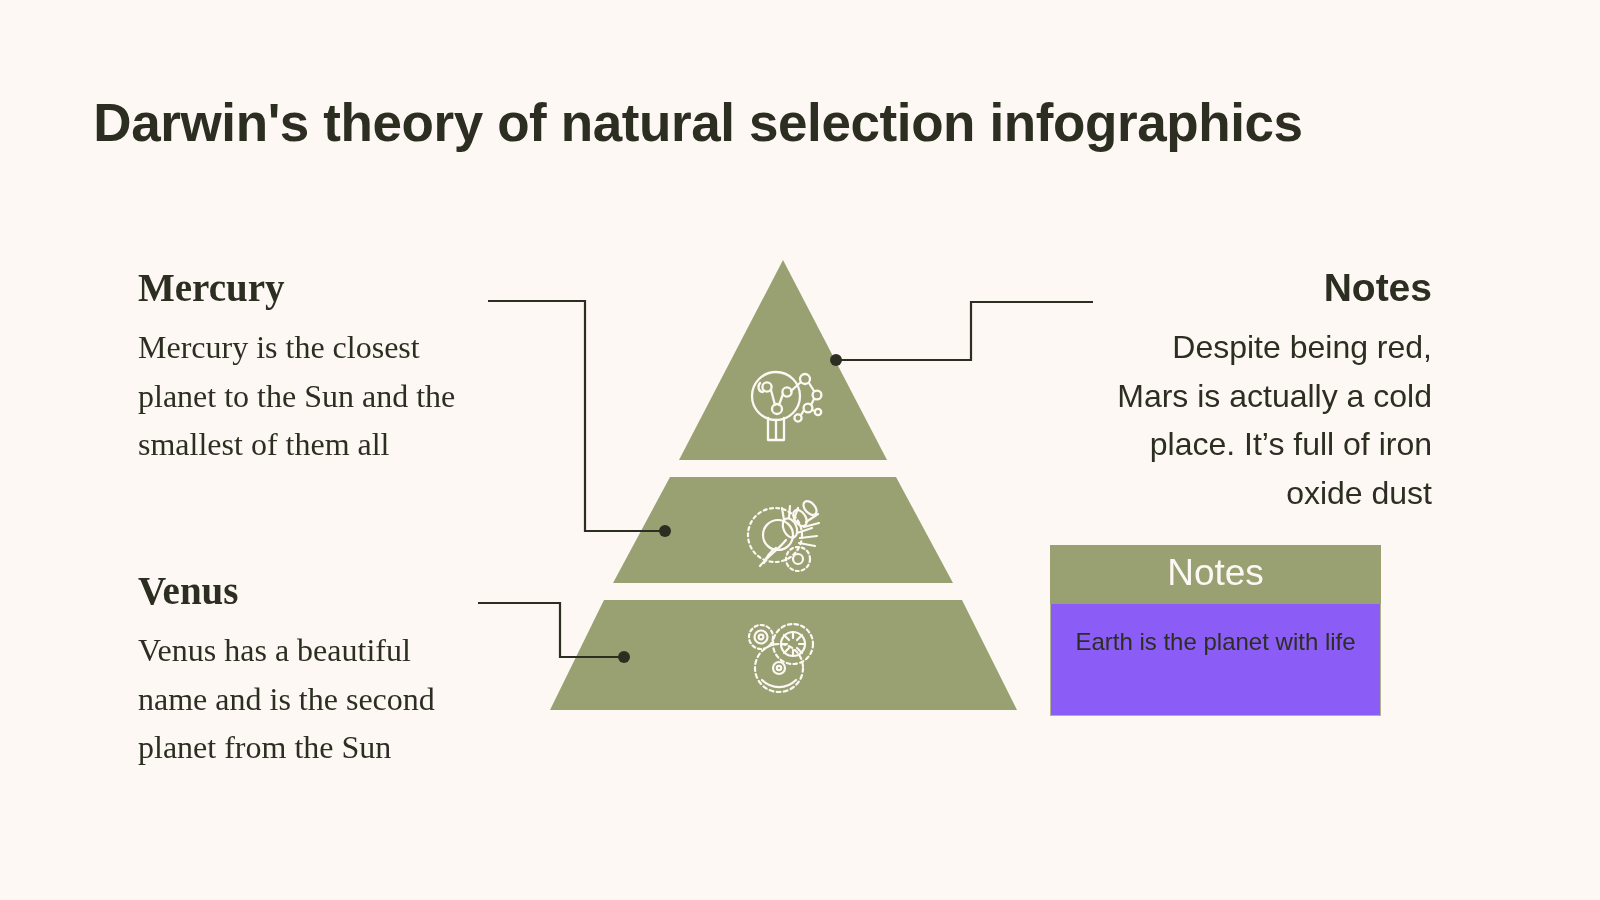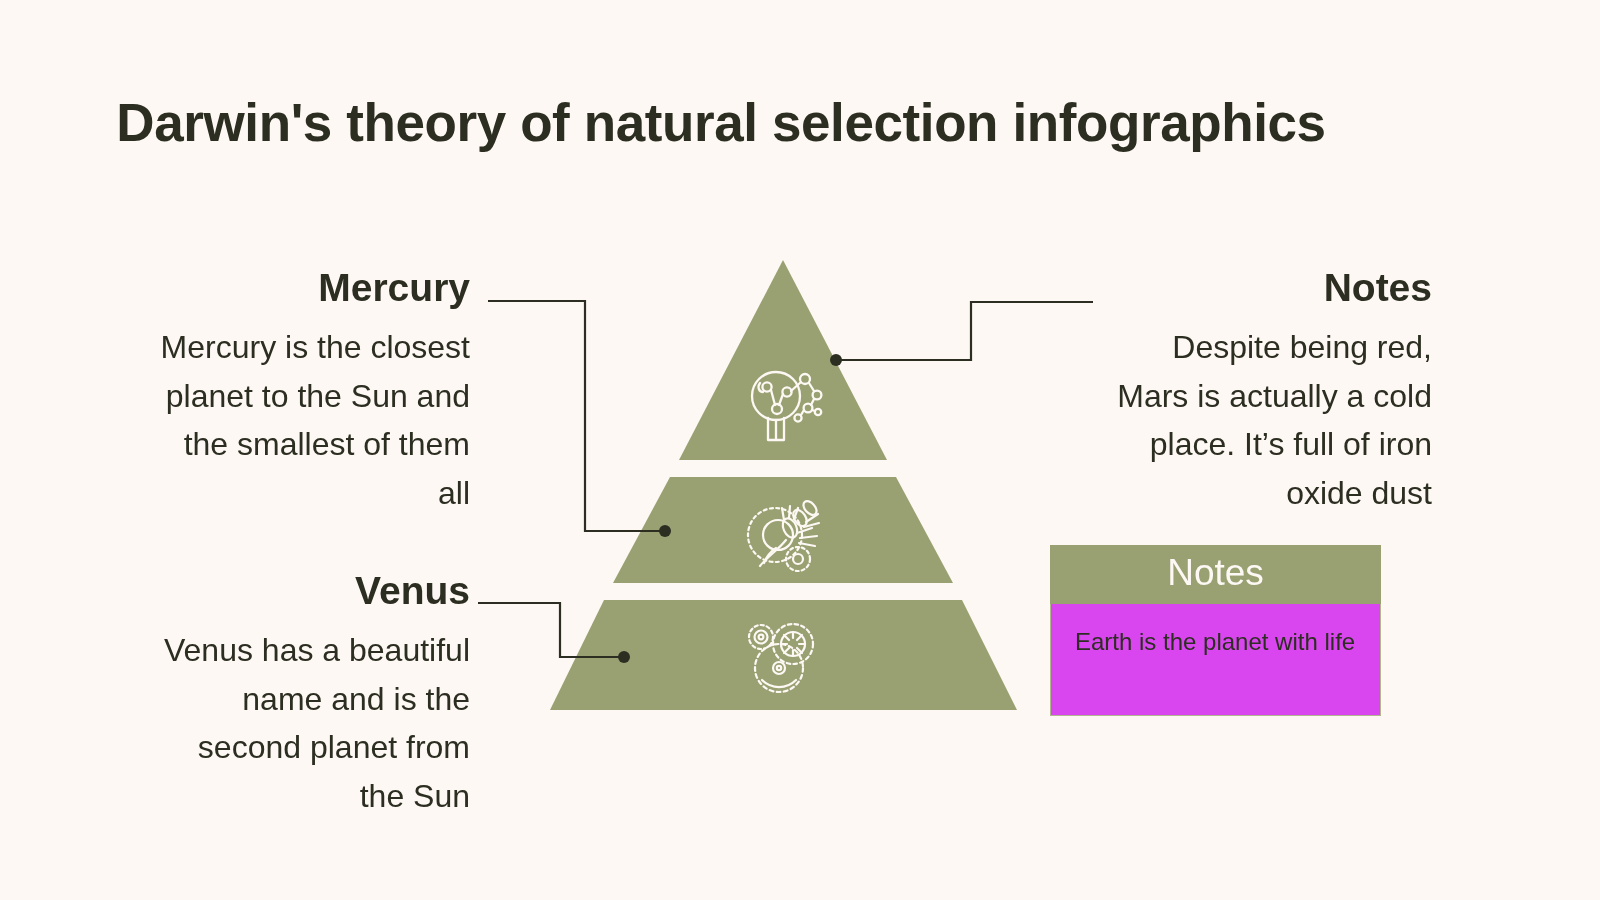--- a/index.html
+++ b/index.html
@@ -27,21 +27,20 @@
     position: absolute;
     left: 0;
     top: 92px;
     width: 1396px;
     text-align: center;
     font-size: 53px;
     font-weight: bold;
     color: #2d2e22;
     letter-spacing: -0.4px;
     white-space: nowrap;
-    padding-left: 23px;
   }
 
   
   .block {
     position: absolute;
     width: 320px;
   }
   .block .heading {
     font-size: 39px;
     font-weight: bold;
@@ -49,21 +48,21 @@
     line-height: 1.05;
     margin: 0;
   }
   .block .body {
     font-size: 32px;
     color: #2d2e22;
     line-height: 1.52;
     margin: 0;
     margin-top: 14px;
   }
-  .block.left { left: 150px; text-align: right; }
+  .block.left { left: 138px; text-align: left; font-family: Liberation Serif, serif; }
   .block.right { right: 168px; text-align: right; width: 330px; }
 
   #block-mercury { top: 268px; }
   #block-venus   { top: 571px; }
   #block-mars    { top: 268px; }
 
   
   .diagram {
     position: absolute;
     left: 0;
@@ -86,24 +85,24 @@
     color: #fdf8f3;
     font-size: 37px;
     font-weight: normal;
     text-align: center;
     padding: 9px 0 11px;
     line-height: 1.05;
   }
   .notes .notes-body {
     border: 1.5px solid #b2b68f;
     border-top: none;
-    background: #d946ef;
+    background: #8b5cf6;
     color: #2d2e22;
     font-size: 24px;
-    text-align: left;
+    text-align: center;
     line-height: 1.55;
     padding: 19px 24px 24px;
     box-sizing: border-box;
     height: 112px;
   }
 </style>
 </head>
 <body>
 
 <div class="slide">

